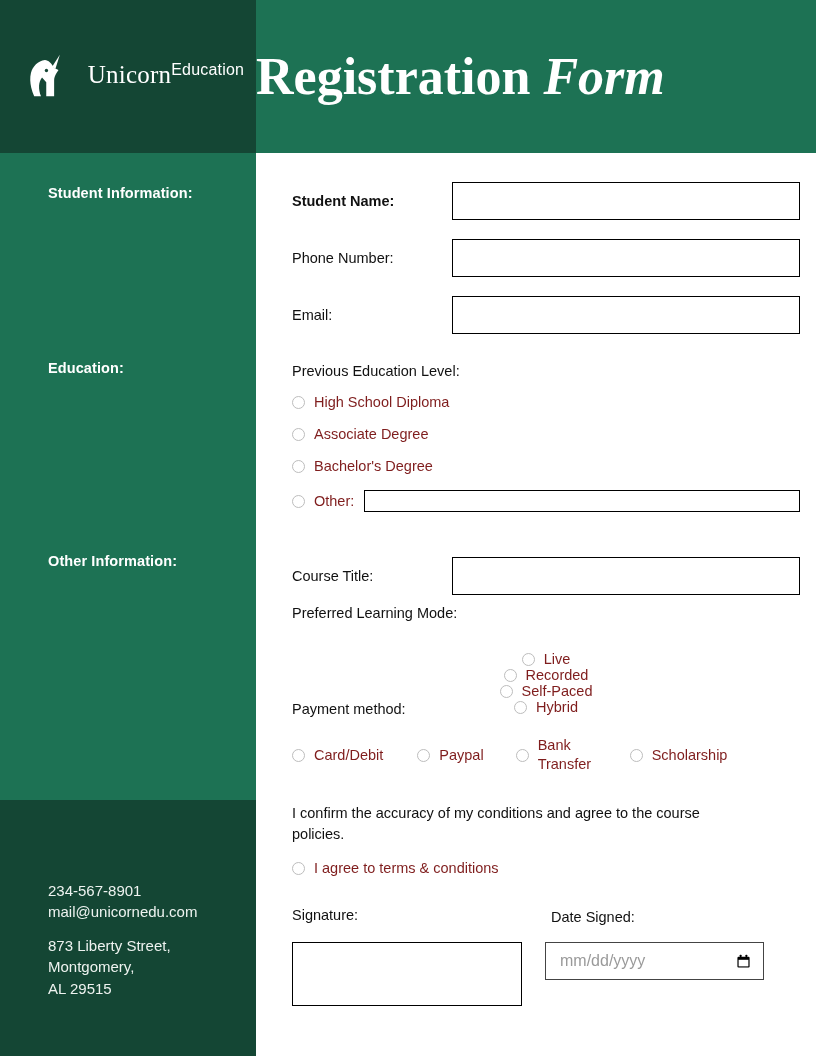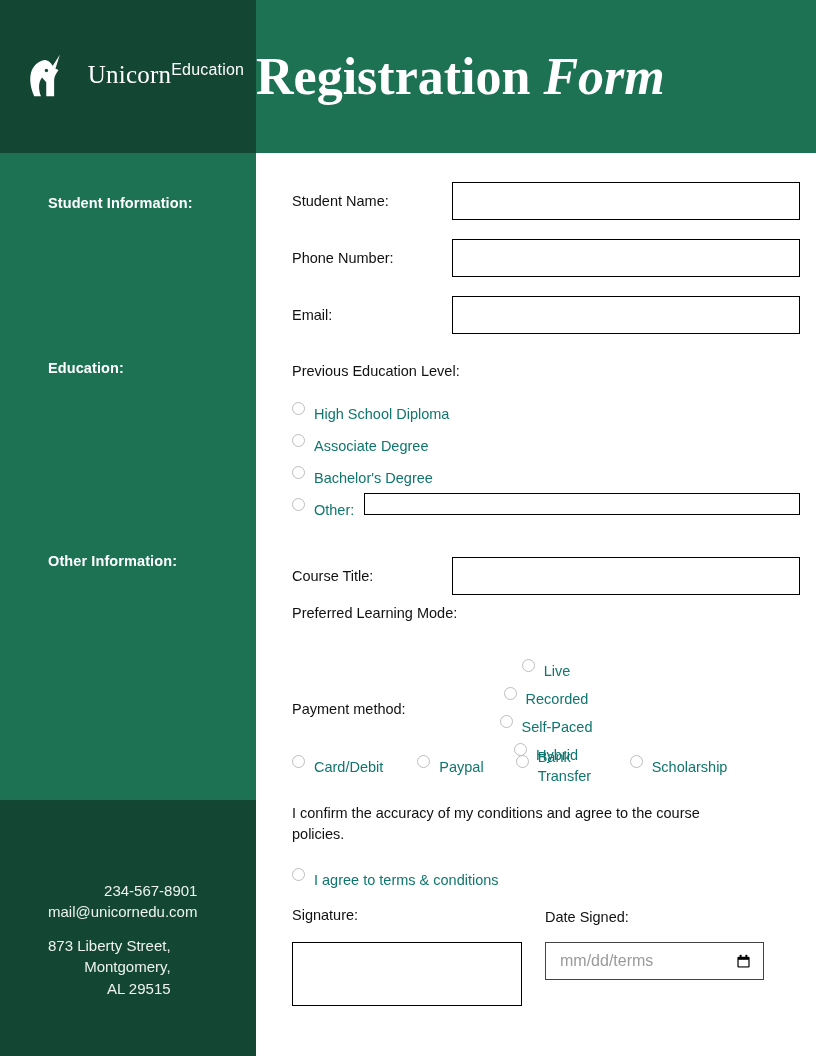--- a/index.html
+++ b/index.html
@@ -95,32 +95,31 @@
   }
   .side-label {
     position: absolute;
     left: 48px;
     font-size: 14.5px;
     font-weight: bold;
     color: #ffffff;
     letter-spacing: 0.1px;
     white-space: nowrap;
   }
-  .side-label.s1 { top: 42px; }
+  .side-label.s1 { top: 32px; }
   .side-label.s2 { top: 207px; }
   .side-label.s3 { top: 400px; }
 
   .footer {
     position: absolute;
     left: 0;
     top: 800px;
     width: 256px;
     height: 256px;
     background: #144634;
-    text-align: right;
   }
   .footer-block {
     position: absolute;
     left: 48px;
     font-size: 15px;
     color: #eef3f0;
     line-height: 1.42;
     white-space: nowrap;
   }
   .footer-block.contact { top: 80px; }
@@ -150,21 +149,21 @@
     flex: 0 0 160px;
   }
   .text-box {
     height: 38px;
     border: 1.6px solid #000000;
     background: #ffffff;
     box-sizing: border-box;
     flex: 1;
   }
 
-  .row-name  { top: 29px; }
+  .row-name  { top: 29px; font-weight: bold; }
   .row-phone { top: 86px; }
   .row-email { top: 143px; }
   .row-course{ top: 404px; }
 
   .section-title {
     position: absolute;
     left: 36px;
     font-size: 14.5px;
     color: #111111;
   }
@@ -187,23 +186,22 @@
     width: 13px;
     height: 13px;
     border: 1.4px solid #bdbdbd;
     border-radius: 50%;
     background: #ffffff;
     box-sizing: border-box;
     flex: 0 0 auto;
   }
   .radio-text {
     font-size: 14.5px;
-    color: #0f766e;
+    color: #7f1d1d;
     white-space: nowrap;
-    margin-top: 12px;
   }
 
   .edu1 { top: 241px; }
   .edu2 { top: 273px; }
   .edu3 { top: 305px; }
   .edu4 { top: 337px; width: 508px; }
   .edu4 .other-box {
     height: 22px;
     border: 1.5px solid #000000;
     background: #ffffff;
@@ -259,21 +257,21 @@
     left: 36px;
     top: 789px;
     width: 230px;
     height: 64px;
     border: 1.5px solid #000000;
     background: #ffffff;
     box-sizing: border-box;
   }
   .date-label {
     position: absolute;
-    left: 289px;
+    left: 295px;
     top: 756px;
     font-size: 14.5px;
     color: #111111;
   }
   .date-box {
     position: absolute;
     left: 289px;
     top: 789px;
     width: 219px;
     height: 38px;
@@ -462,21 +460,21 @@
         <span class="radio-dot"></span>
         <span class="radio-text">I agree to terms &amp; conditions</span>
       </div>
     </div>
 
     <div class="sig-label">Signature:</div>
     <div class="sig-box"></div>
 
     <div class="date-label">Date Signed:</div>
     <div class="date-box">
-      <span class="date-placeholder">mm/dd/terms</span>
+      <span class="date-placeholder">mm/dd/yyyy</span>
       <svg class="cal-icon" viewBox="0 0 16 16">
         <rect x="1.5" y="3" width="13" height="11.5" rx="1.2" fill="#000000"></rect>
         <rect x="2.8" y="6.2" width="10.4" height="7" fill="#ffffff"></rect>
         <rect x="4" y="0.8" width="1.9" height="3.2" rx="0.6" fill="#000000"></rect>
         <rect x="10.1" y="0.8" width="1.9" height="3.2" rx="0.6" fill="#000000"></rect>
       </svg>
     </div>
 
   </div>
 </div>

